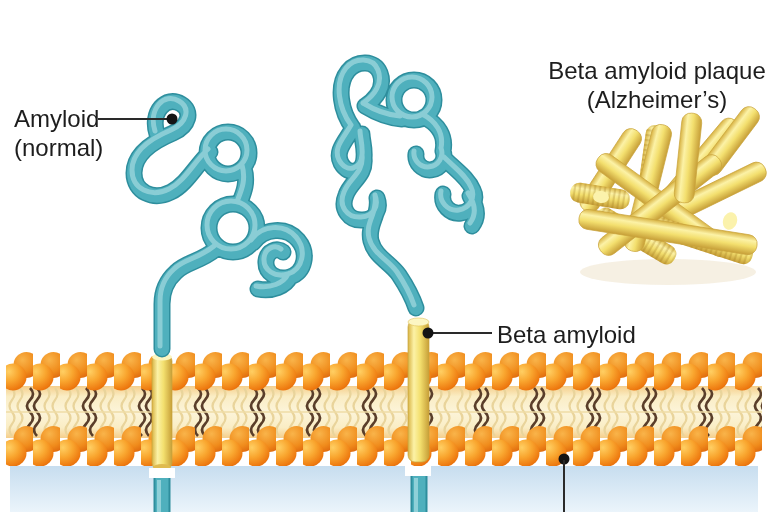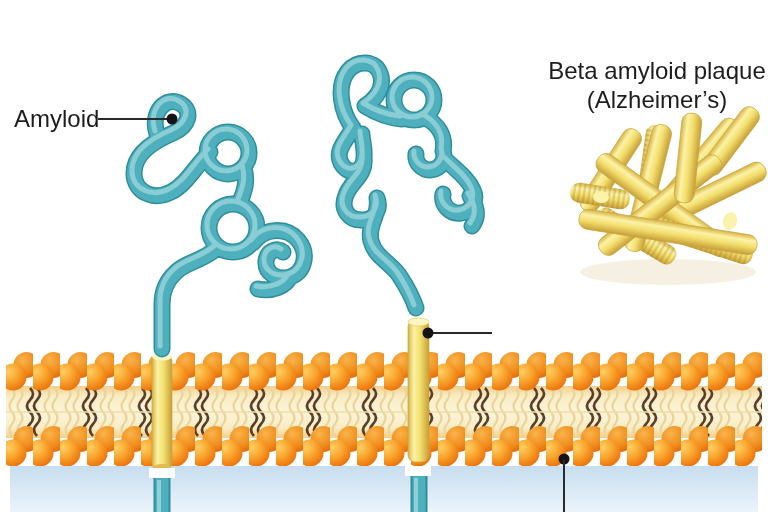--- a/index.html
+++ b/index.html
@@ -217,21 +217,23 @@
     <circle class="leader-dot" cx="428" cy="333" r="5.5"></circle>
   </g>
   <g>
     <circle class="leader-dot" cx="564" cy="459" r="5.5"></circle>
     <line class="leader" x1="564" y1="460" x2="564" y2="512"></line>
   </g>
 </svg>
 
 <div class="lbl" id="label-app">
   <span class="ln">Amyloid</span>
+  <span class="ln">(normal)</span>
 </div>
 
 <div class="lbl" id="label-plaque">
   <span class="ln">Beta amyloid plaque</span>
   <span class="ln">(Alzheimer’s)</span>
 </div>
 
+<div class="lbl" id="label-beta">Beta amyloid</div>
 
 </div>
 
 </body></html>

